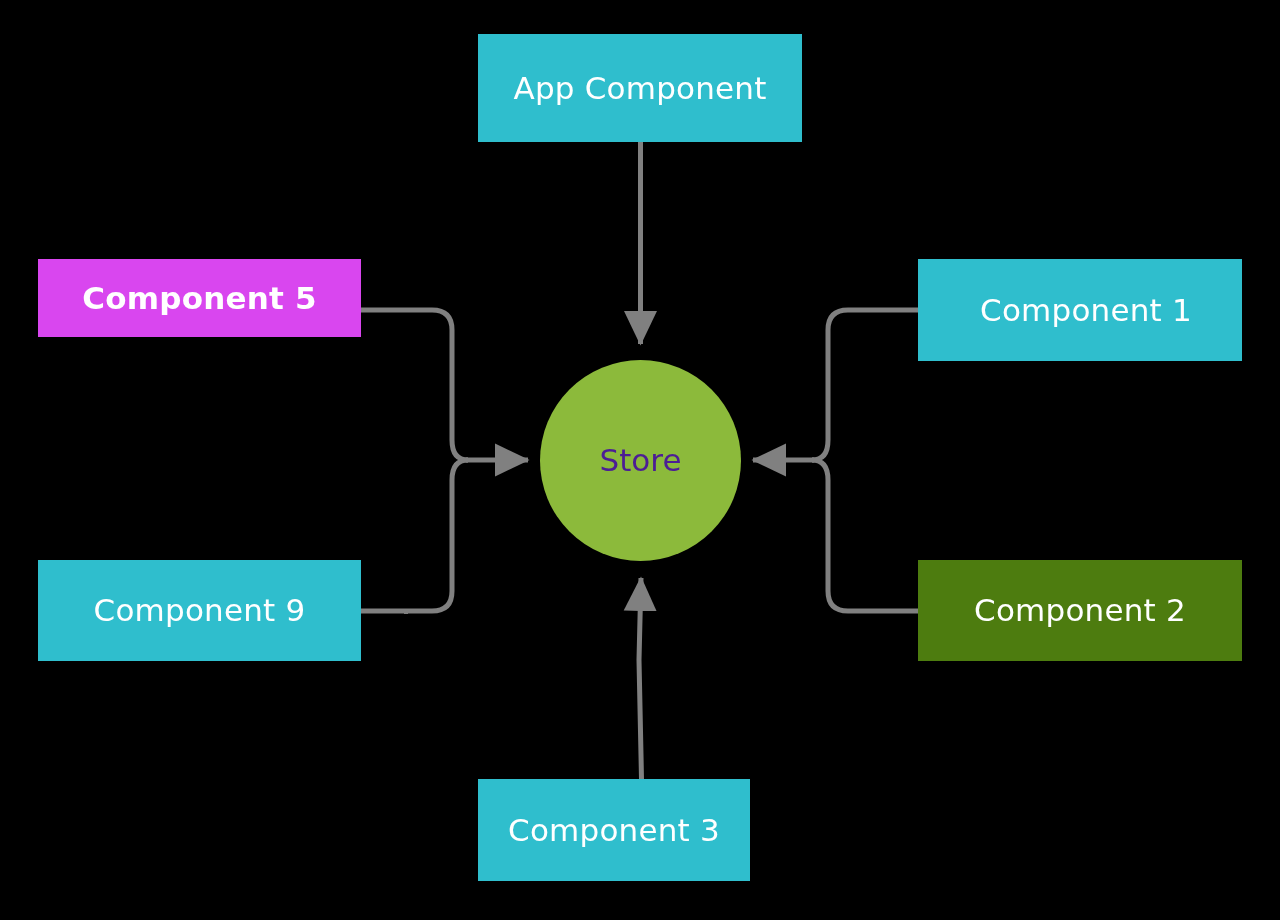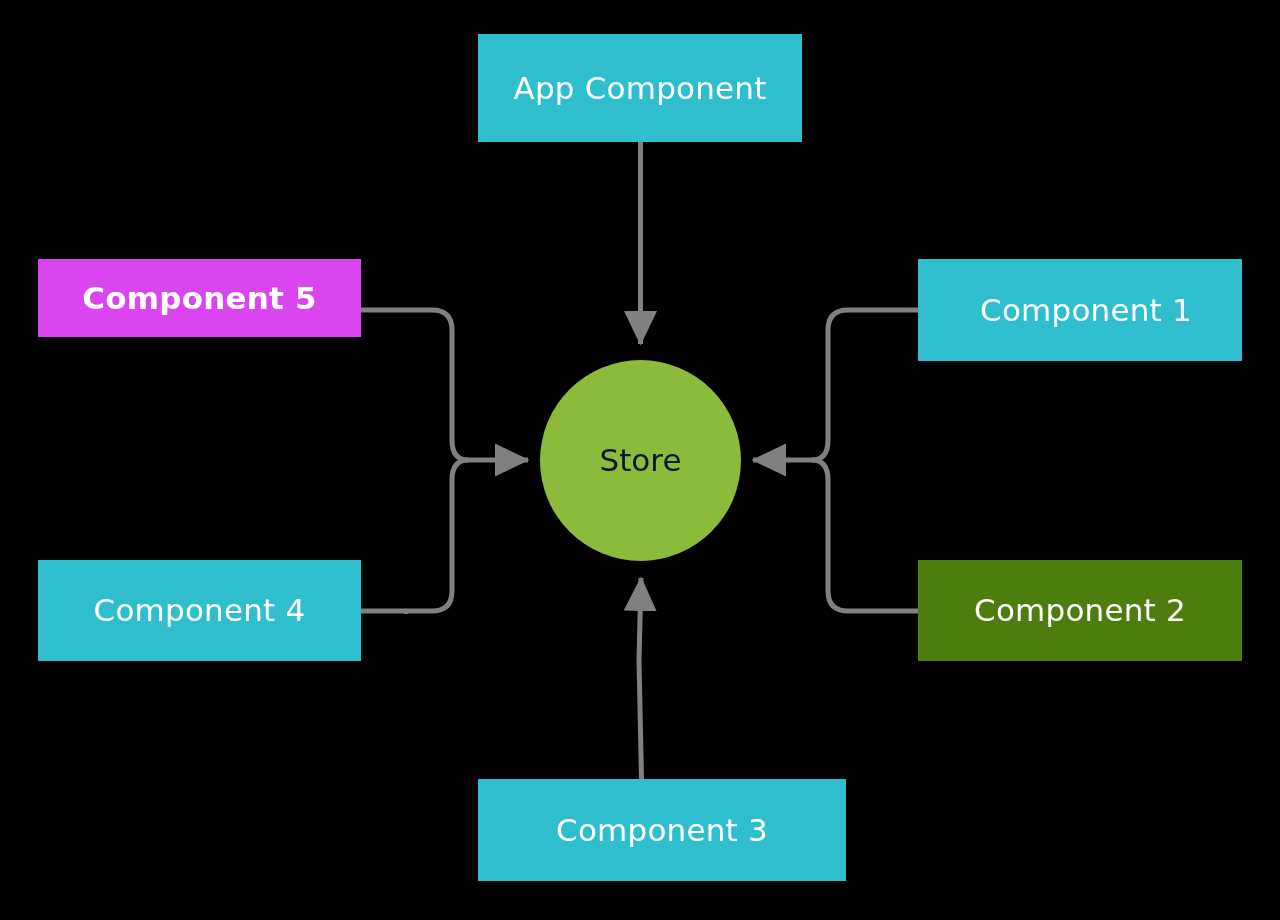--- a/index.html
+++ b/index.html
@@ -39,21 +39,21 @@
     letter-spacing: 0.2px;
     line-height: 1;
     user-select: none;
   }
   .node-circle {
     position: absolute;
     display: flex;
     align-items: center;
     justify-content: center;
     border-radius: 50%;
-    color: #0f172a;
+    color: #4c1d95;
     font-family: "DejaVu Sans", sans-serif;
     font-size: 31px;
     font-weight: 400;
     line-height: 1;
     user-select: none;
   }
   .node-label {
     pointer-events: none;
   }
 </style>
@@ -99,32 +99,32 @@
 
   <div class="node-box" style="left:478px; top:34px; width:324px; height:108px; background:#2FBECD;">
     <span class="node-label">App Component</span>
   </div>
 
   <div class="node-box" style="left:38px; top:259px; width:323px; height:78px; background:#d946ef;font-weight:bold;">
     <span class="node-label">Component 5</span>
   </div>
 
   <div class="node-box" style="left:38px; top:560px; width:323px; height:101px; background:#2FBECD;">
-    <span class="node-label">Component 4</span>
+    <span class="node-label">Component 9</span>
   </div>
 
   <div class="node-box" style="left:918px; top:259px; width:324px; height:102px; background:#2FBECD;padding-left:12px;">
     <span class="node-label">Component 1</span>
   </div>
 
   <div class="node-box" style="left:918px; top:560px; width:324px; height:101px; background:#4d7c0f;">
     <span class="node-label">Component 2</span>
   </div>
 
-  <div class="node-box" style="left:478px; top:779px; width:368px; height:102px; background:#2FBECD;">
+  <div class="node-box" style="left:478px; top:779px; width:272px; height:102px; background:#2FBECD;">
     <span class="node-label">Component 3</span>
   </div>
 
   <div class="node-circle" style="left:540px; top:360px; width:201px; height:201px; background:#8CBA3B;">
     <span class="node-label">Store</span>
   </div>
 
 </div>
 
 </body></html>

